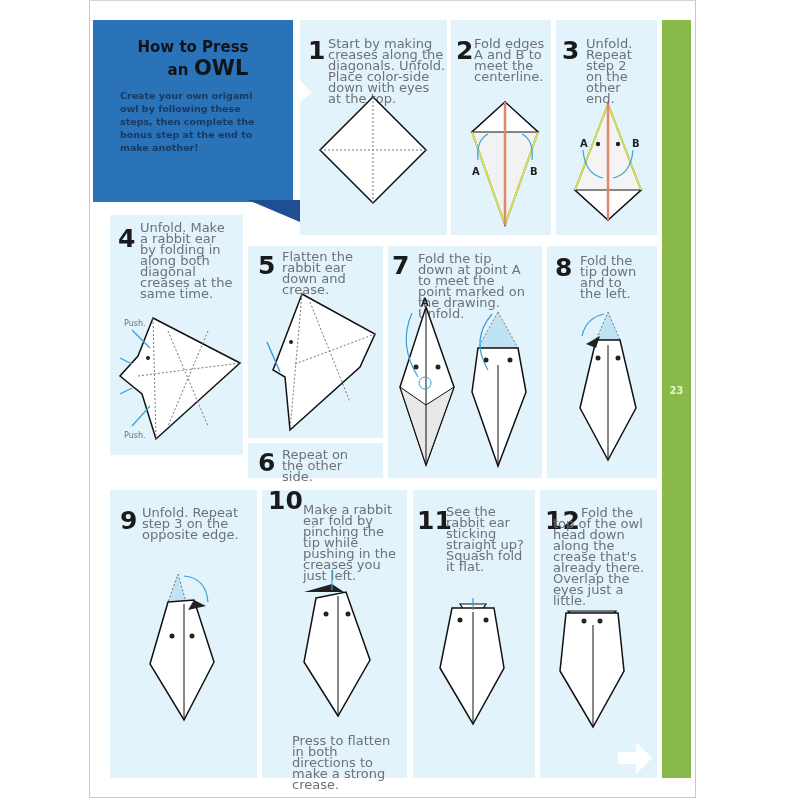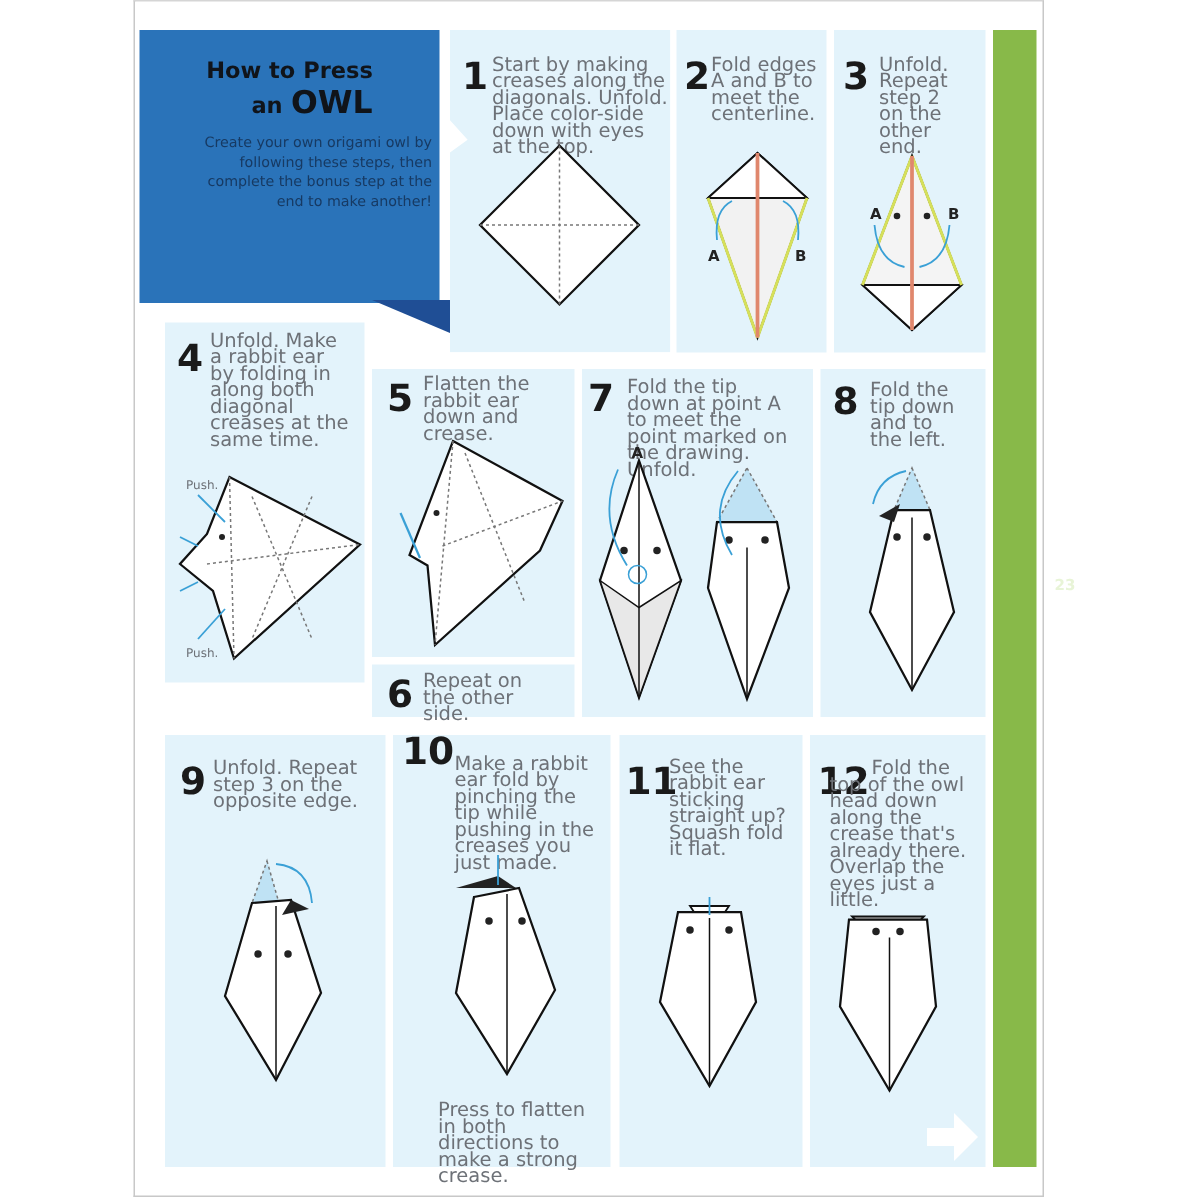--- a/index.html
+++ b/index.html
@@ -7,23 +7,23 @@
   .page { position: absolute; left: 89px; top: 0; width: 605px; height: 796px; background: #ffffff; border-left: 1px solid #c8c8c8; border-right: 1px solid #c8c8c8; border-top: 1px solid #d5d5d5; border-bottom: 1px solid #c8c8c8; }
   .panel { position: absolute; background: #e3f3fb; }
   .num { position: absolute; font-family: "DejaVu Sans", sans-serif; font-weight: bold; color: #1a1a1a; font-size: 25px; line-height: 1; }
   .txt { position: absolute; font-family: "DejaVu Sans", sans-serif; font-size: 13px; line-height: 11px; color: #6d7177; text-align: left; }
   .intro { position: absolute; left: 93px; top: 20px; width: 200px; height: 182px; background: #2a73b9; }
   .intro-fold { position: absolute; left: 248px; top: 200px; width: 0; height: 0; border-top: 22px solid #1f4e95; border-left: 52px solid transparent; }
   .intro-h1 { position: absolute; left: 93px; top: 38px; width: 200px; text-align: center; font-size: 15px; font-weight: bold; color: #10141a; line-height: 18px; }
   .intro-h2 { position: absolute; left: 93px; top: 56px; width: 200px; text-align: center; color: #10141a; font-weight: bold; line-height: 24px; margin-left: 15px; }
   .intro-h2 .small { font-size: 15px; }
   .intro-h2 .big { font-size: 21px; }
-  .intro-p { position: absolute; left: 136px; top: 89px; width: 152px; text-align: right; font-size: 9.5px; line-height: 13px; font-weight: normal; color: #173a63; }
+  .intro-p { position: absolute; left: 120px; top: 89px; width: 152px; text-align: left; font-size: 9.5px; line-height: 13px; font-weight: bold; color: #173a63; }
   .green { position: absolute; left: 662px; top: 20px; width: 29px; height: 758px; background: #88b949; }
-  .pagenum { position: absolute; left: 662px; top: 385px; width: 29px; text-align: left; font-size: 10px; font-weight: bold; color: #e8f4d7; padding-left: 41px; }
+  .pagenum { position: absolute; left: 662px; top: 385px; width: 29px; text-align: center; font-size: 10px; font-weight: bold; color: #e8f4d7; }
   svg { position: absolute; overflow: visible; }
   .lbl { position: absolute; font-size: 8px; color: #6d7177; }
   .letter { position: absolute; font-size: 10px; font-weight: bold; color: #222; }
 </style>
 </head>
 <body>
 
 <div class="page"></div>
 
 <div class="intro"></div>
@@ -153,21 +153,21 @@
   <polygon points="20,30 46,28 66,90 36,148 2,92" fill="#fff" stroke="#111" stroke-width="1.5"></polygon>
   <polygon points="46,28 58,34 40,38" fill="#222"></polygon>
   <line x1="36" y1="32" x2="36" y2="148" stroke="#111" stroke-width="1"></line>
   <circle cx="24" cy="64" r="2.5" fill="#222"></circle>
   <circle cx="44" cy="64" r="2.5" fill="#222"></circle>
   <path d="M36,4 Q58,6 60,30" stroke="#3aa0d6" fill="none" stroke-width="1.2"></path>
 </svg>
 
 <div class="panel" style="left:262px;top:490px;width:145px;height:288px;"></div>
 <div class="num" style="left:268px;top:488px;">10</div>
-<div class="txt" style="left:303px;top:504px;width:100px;">Make a rabbit ear fold by pinching the tip while pushing in the creases you just made.</div>
+<div class="txt" style="left:303px;top:504px;width:100px;">Make a rabbit ear fold by pinching the tip while pushing in the creases you just left.</div>
 <svg style="left:302px;top:570px;" width="75" height="150">
   <polygon points="2,22 30,14 42,22" fill="#222"></polygon>
   <polygon points="14,28 44,22 68,90 36,146 2,92" fill="#fff" stroke="#111" stroke-width="1.5"></polygon>
   <line x1="36" y1="26" x2="36" y2="146" stroke="#111" stroke-width="1"></line>
   <circle cx="24" cy="44" r="2.5" fill="#222"></circle>
   <circle cx="46" cy="44" r="2.5" fill="#222"></circle>
   <line x1="30" y1="0" x2="30" y2="20" stroke="#3aa0d6" stroke-width="1.2"></line>
 </svg>
 <div class="txt" style="left:292px;top:735px;width:110px;">Press to flatten in both directions to make a strong crease.</div>
 

